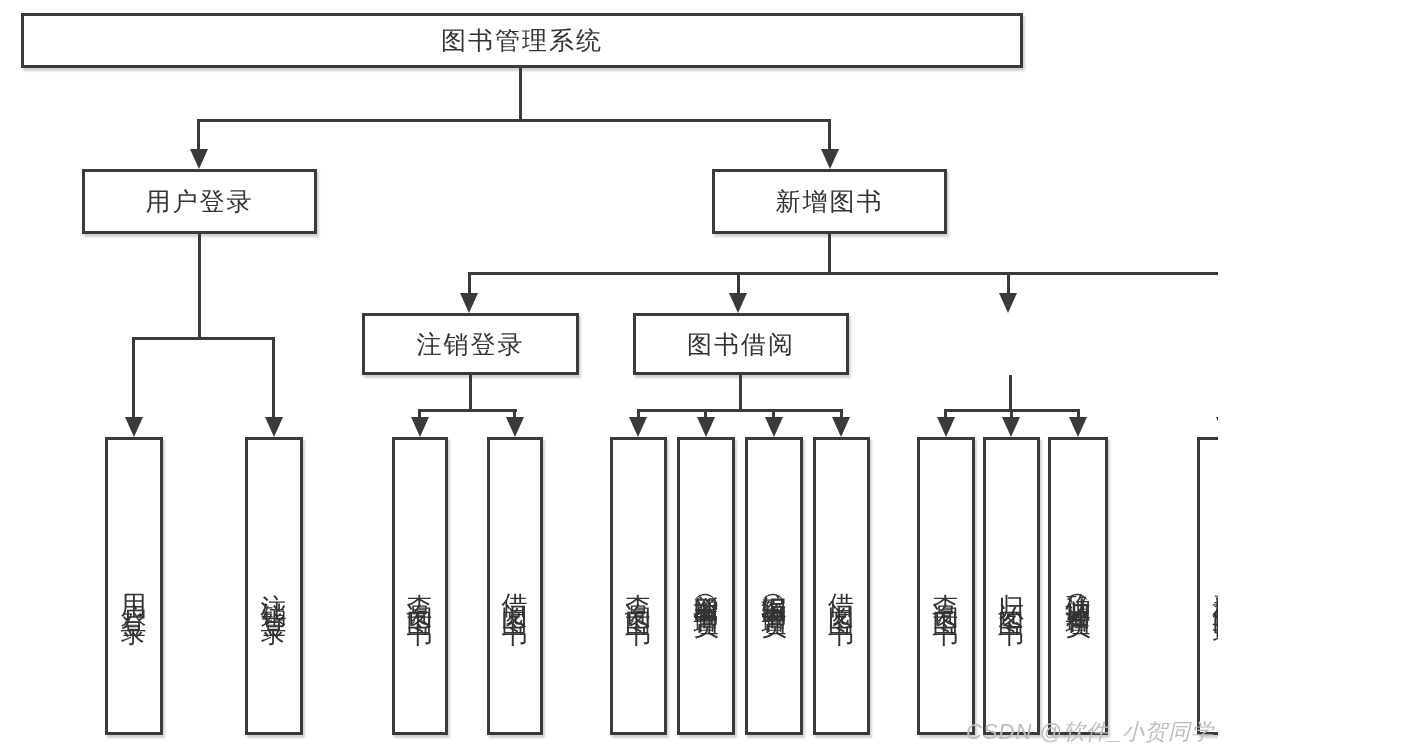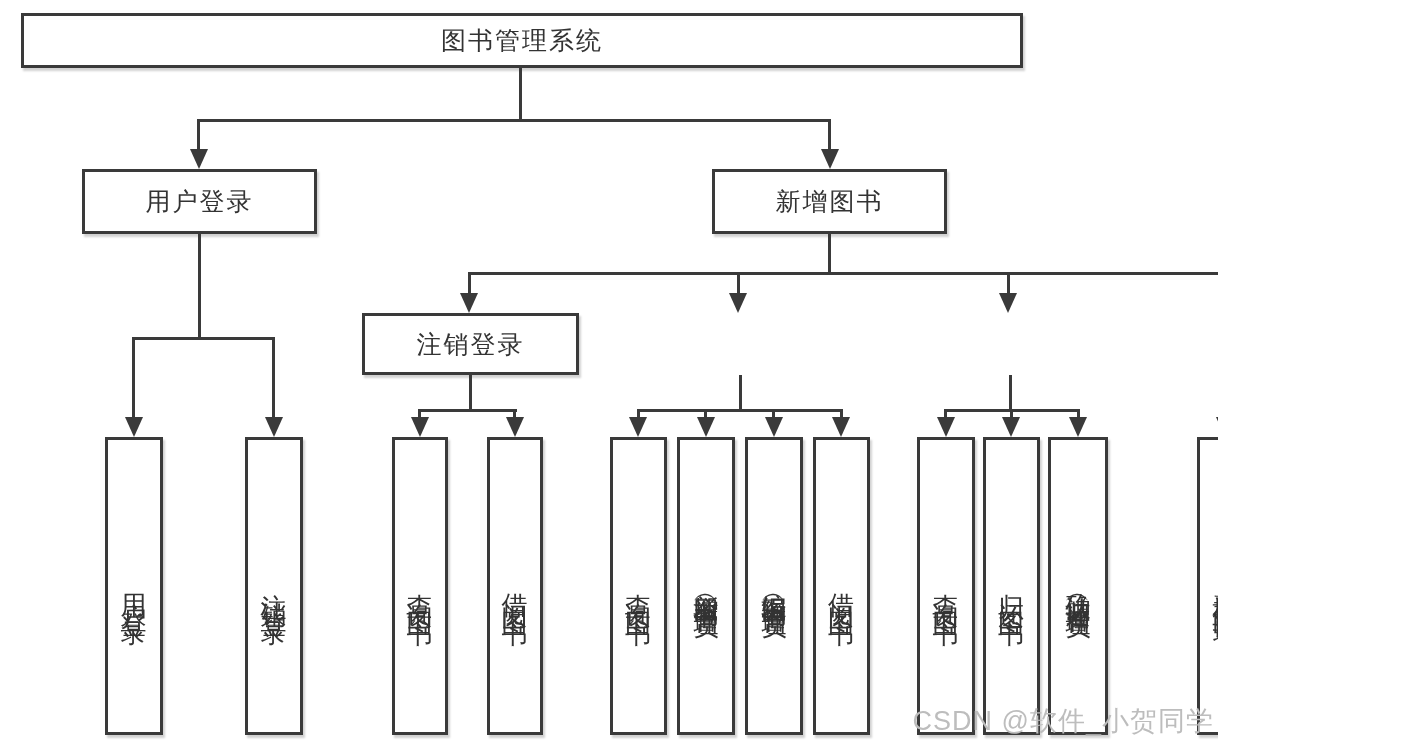--- a/index.html
+++ b/index.html
@@ -29,35 +29,36 @@
   .v6 .vtext{font-size:25px;letter-spacing:6px;padding-top:6px;}
   .v9 .vtext{font-size:25px;letter-spacing:3px;padding-top:3px;}
   .vl{position:absolute;width:3px;background:var(--line);}
   .hl{position:absolute;height:3px;background:var(--line);}
   .arr{
     position:absolute;width:0;height:0;
     border-left:9px solid transparent;border-right:9px solid transparent;
     border-top:20px solid var(--line);
   }
   .watermark{
-    position:absolute;right:4px;bottom:8px;font-size:27px;
-    color:var(--watermark);letter-spacing:1px;white-space:nowrap;z-index:5;
+    position:absolute;right:4px;bottom:0;font-size:22px;
+    color:var(--watermark);letter-spacing:1px;white-space:nowrap;z-index:5;font-style:italic;
   }
 </style>
 </head>
 <body>
 
 <div class="stage">
 
   <div class="node h" style="left:21px;top:13px;width:1002px;height:55px">图书管理系统</div>
 
   <div class="node h" style="left:82px;top:169px;width:235px;height:65px">用户登录</div>
   <div class="node h" style="left:712px;top:169px;width:235px;height:65px">新增图书</div>
 
   <div class="node h" style="left:362px;top:313px;width:217px;height:62px">注销登录</div>
+  <div class="node h" style="left:633px;top:313px;width:216px;height:62px">图书借阅</div>
 
   <div class="node v4" style="left:105px;top:437px;width:58px;height:298px">
     <span class="vtext">用户登录</span>
   </div>
   <div class="node v4" style="left:245px;top:437px;width:58px;height:298px">
     <span class="vtext">注销登录</span>
   </div>
 
   <div class="node v4" style="left:392px;top:437px;width:56px;height:298px">
     <span class="vtext">查询图书</span>

